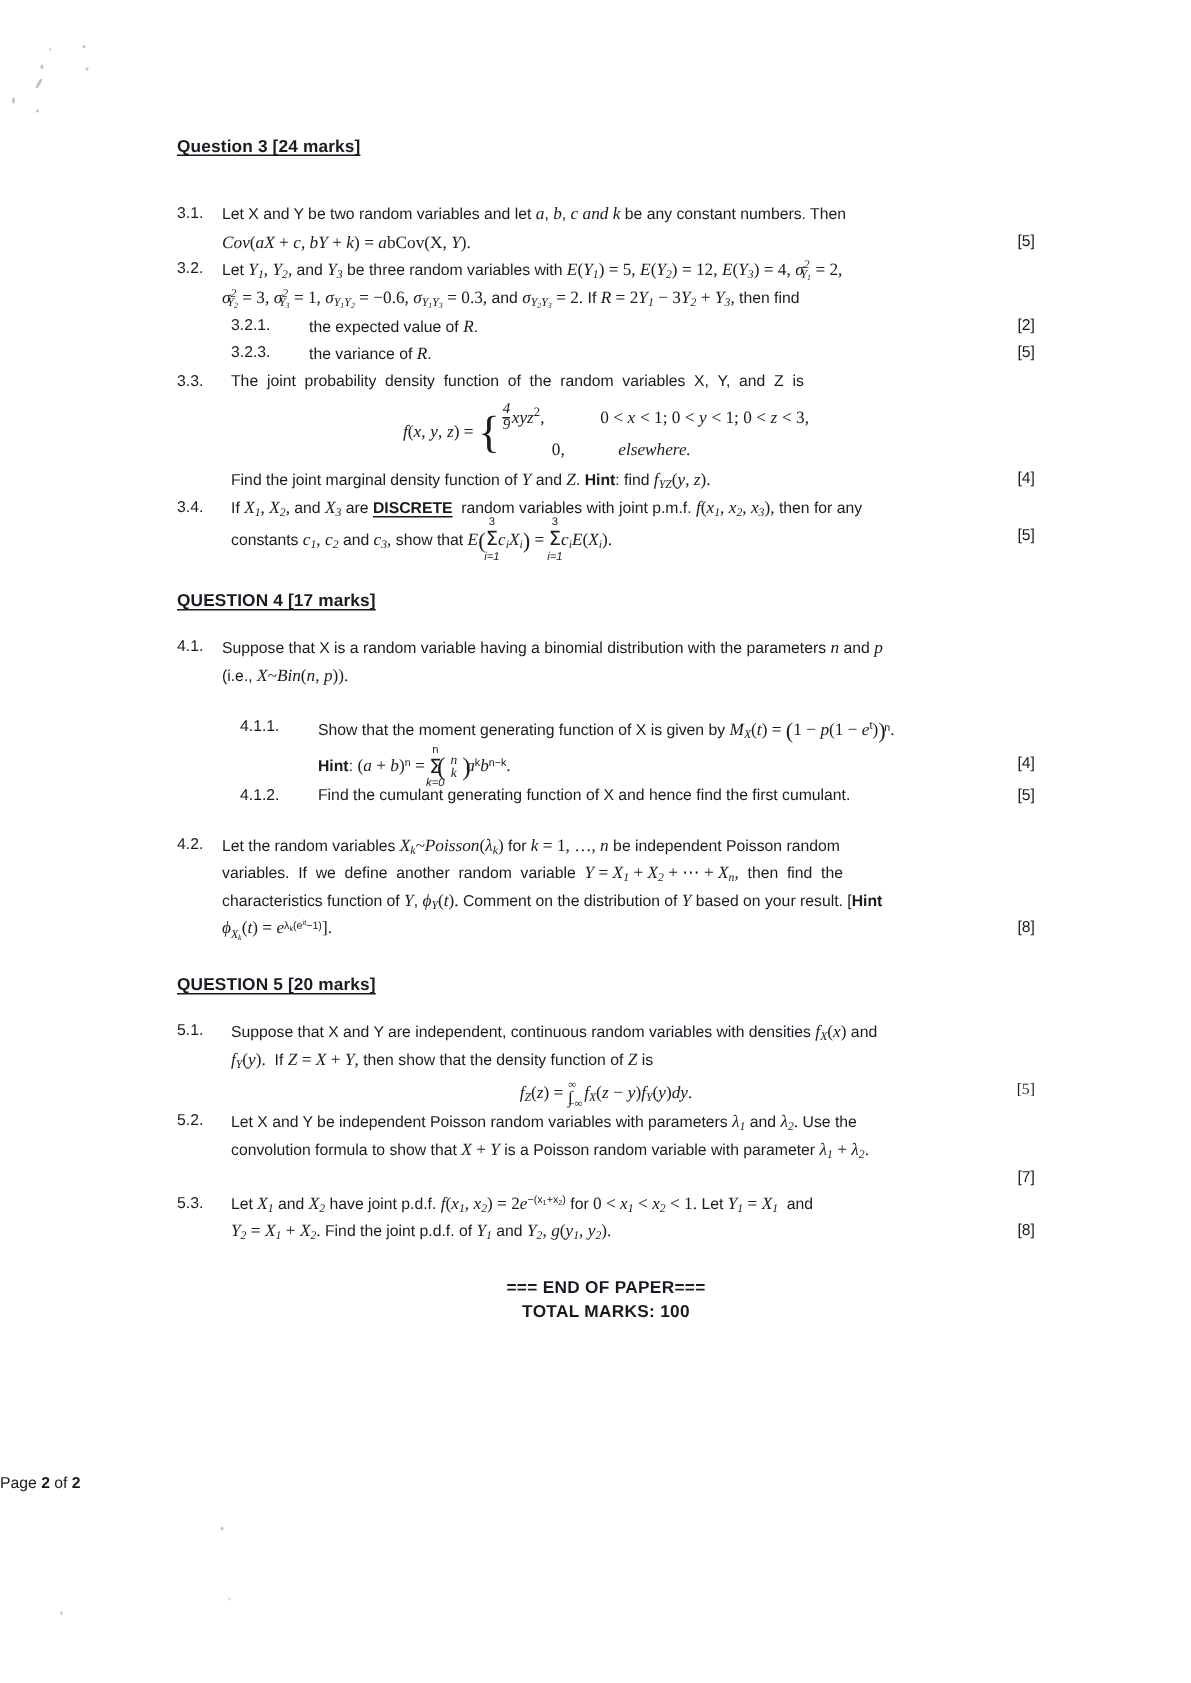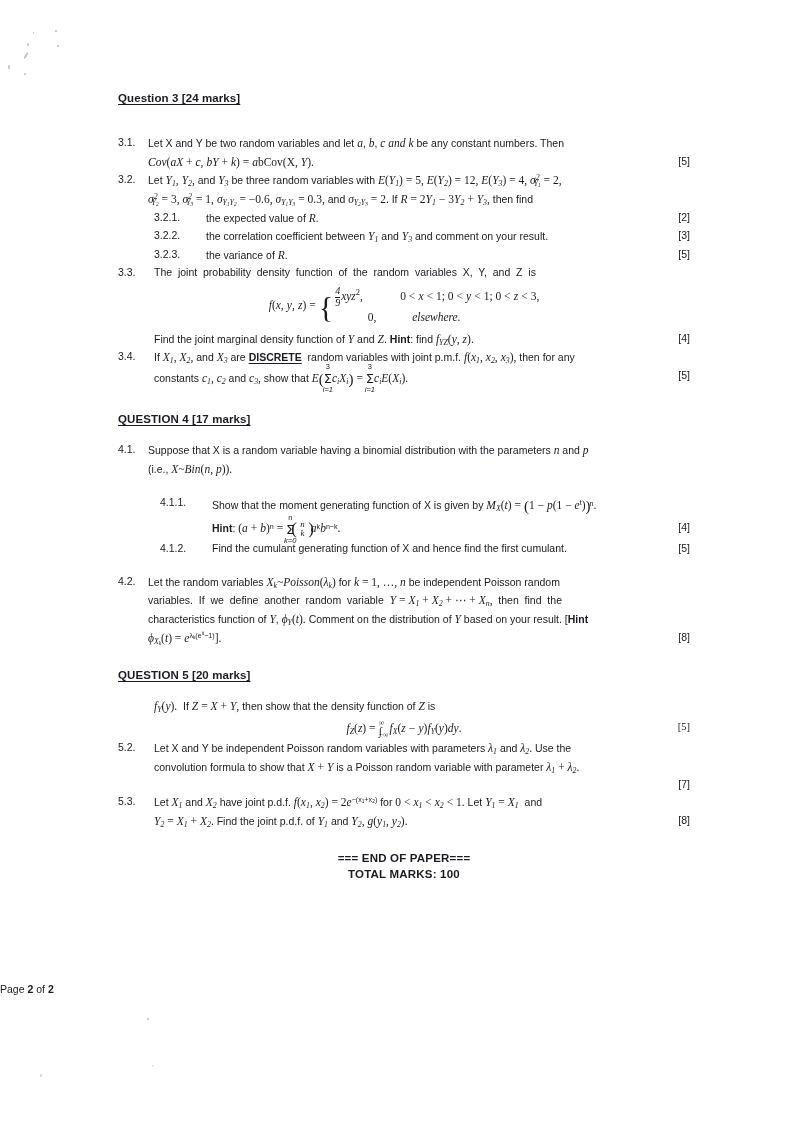--- a/index.html
+++ b/index.html
@@ -272,26 +272,20 @@
       <div class="row">
         <span class="num lvl1"></span>
         <span class="body-txt"><i class="m">σ<sup>2</sup><sub style="margin-left:-6px;">Y<sub>2</sub></sub></i> <span class="mr">= 3,</span> <i class="m">σ<sup>2</sup><sub style="margin-left:-6px;">Y<sub>3</sub></sub></i> <span class="mr">= 1,</span> <i class="m">σ<sub>Y<sub>1</sub>Y<sub>2</sub></sub></i> <span class="mr">= −0.6,</span> <i class="m">σ<sub>Y<sub>1</sub>Y<sub>3</sub></sub></i> <span class="mr">= 0.3,</span> and <i class="m">σ<sub>Y<sub>2</sub>Y<sub>3</sub></sub></i> <span class="mr">= 2.</span> If <i class="m">R</i> <span class="mr">=</span> <span class="mr">2</span><i class="m">Y<sub>1</sub></i> <span class="mr">−</span> <span class="mr">3</span><i class="m">Y<sub>2</sub></i> <span class="mr">+</span> <i class="m">Y<sub>3</sub></i><span class="mr">,</span> then find</span>
       </div>
 
       <div class="row" style="position:relative;">
         <span class="num lvl1w"></span>
         <span class="num" style="width:52px;">3.2.1.</span>
         <span class="body-txt">the expected value of <i class="m">R</i>.</span>
         <span class="mk">[2]</span>
-      </div>
-      <div class="row" style="position:relative;">
-        <span class="num lvl1w"></span>
-        <span class="num" style="width:52px;">3.2.2.</span>
-        <span class="body-txt">the correlation coefficient between <i class="m">Y<sub>1</sub></i> and <i class="m">Y<sub>3</sub></i> and comment on your result.</span>
-        <span class="mk">[3]</span>
       </div>
       <div class="row" style="position:relative;">
         <span class="num lvl1w"></span>
         <span class="num" style="width:52px;">3.2.3.</span>
         <span class="body-txt">the variance of <i class="m">R</i>.</span>
         <span class="mk">[5]</span>
       </div>
     </div>
 
     <div class="item">
@@ -397,20 +391,24 @@
     </div>
 
     <div class="gap-lg"></div>
 
     <div class="heading">QUESTION 5 [20 marks]</div>
 
     <div class="gap-md"></div>
 
     <div class="item">
       <div class="row">
+        <span class="num lvl1w">5.1.</span>
+        <span class="body-txt">Suppose that X and Y are independent, continuous random variables with densities <i class="m">f<sub>X</sub></i><span class="mr">(</span><i class="m">x</i><span class="mr">)</span> and</span>
+      </div>
+      <div class="row">
         <span class="num lvl1w"></span>
         <span class="body-txt"><i class="m">f<sub>Y</sub></i><span class="mr">(</span><i class="m">y</i><span class="mr">).</span>&nbsp; If <i class="m">Z</i> <span class="mr">=</span> <i class="m">X</i> <span class="mr">+</span> <i class="m">Y</i><span class="mr">,</span> then show that the density function of <i class="m">Z</i> is</span>
       </div>
       <div class="eqline" style="margin-top:2px;">
         <i class="m">f<sub>Z</sub></i><span class="mr">(</span><i class="m">z</i><span class="mr">) =</span> <span class="bigint"><i class="m">∫</i></span><span class="intlim"><span class="up">∞</span><span class="lo">−∞</span></span><i class="m">f<sub>X</sub></i><span class="mr">(</span><i class="m">z</i> <span class="mr">−</span> <i class="m">y</i><span class="mr">)</span><i class="m">f<sub>Y</sub></i><span class="mr">(</span><i class="m">y</i><span class="mr">)</span><i class="m">dy</i><span class="mr">.</span>
         <span class="mk">[5]</span>
       </div>
     </div>
 
     <div class="item">

